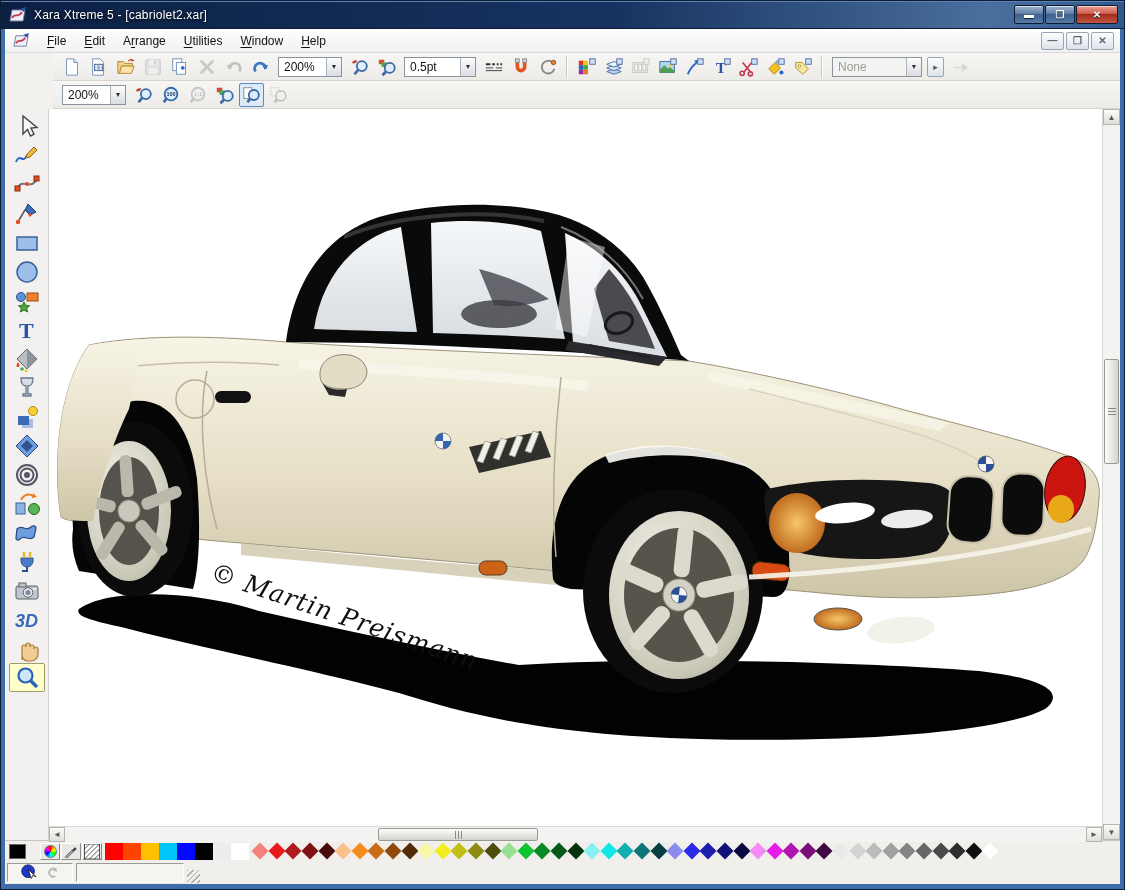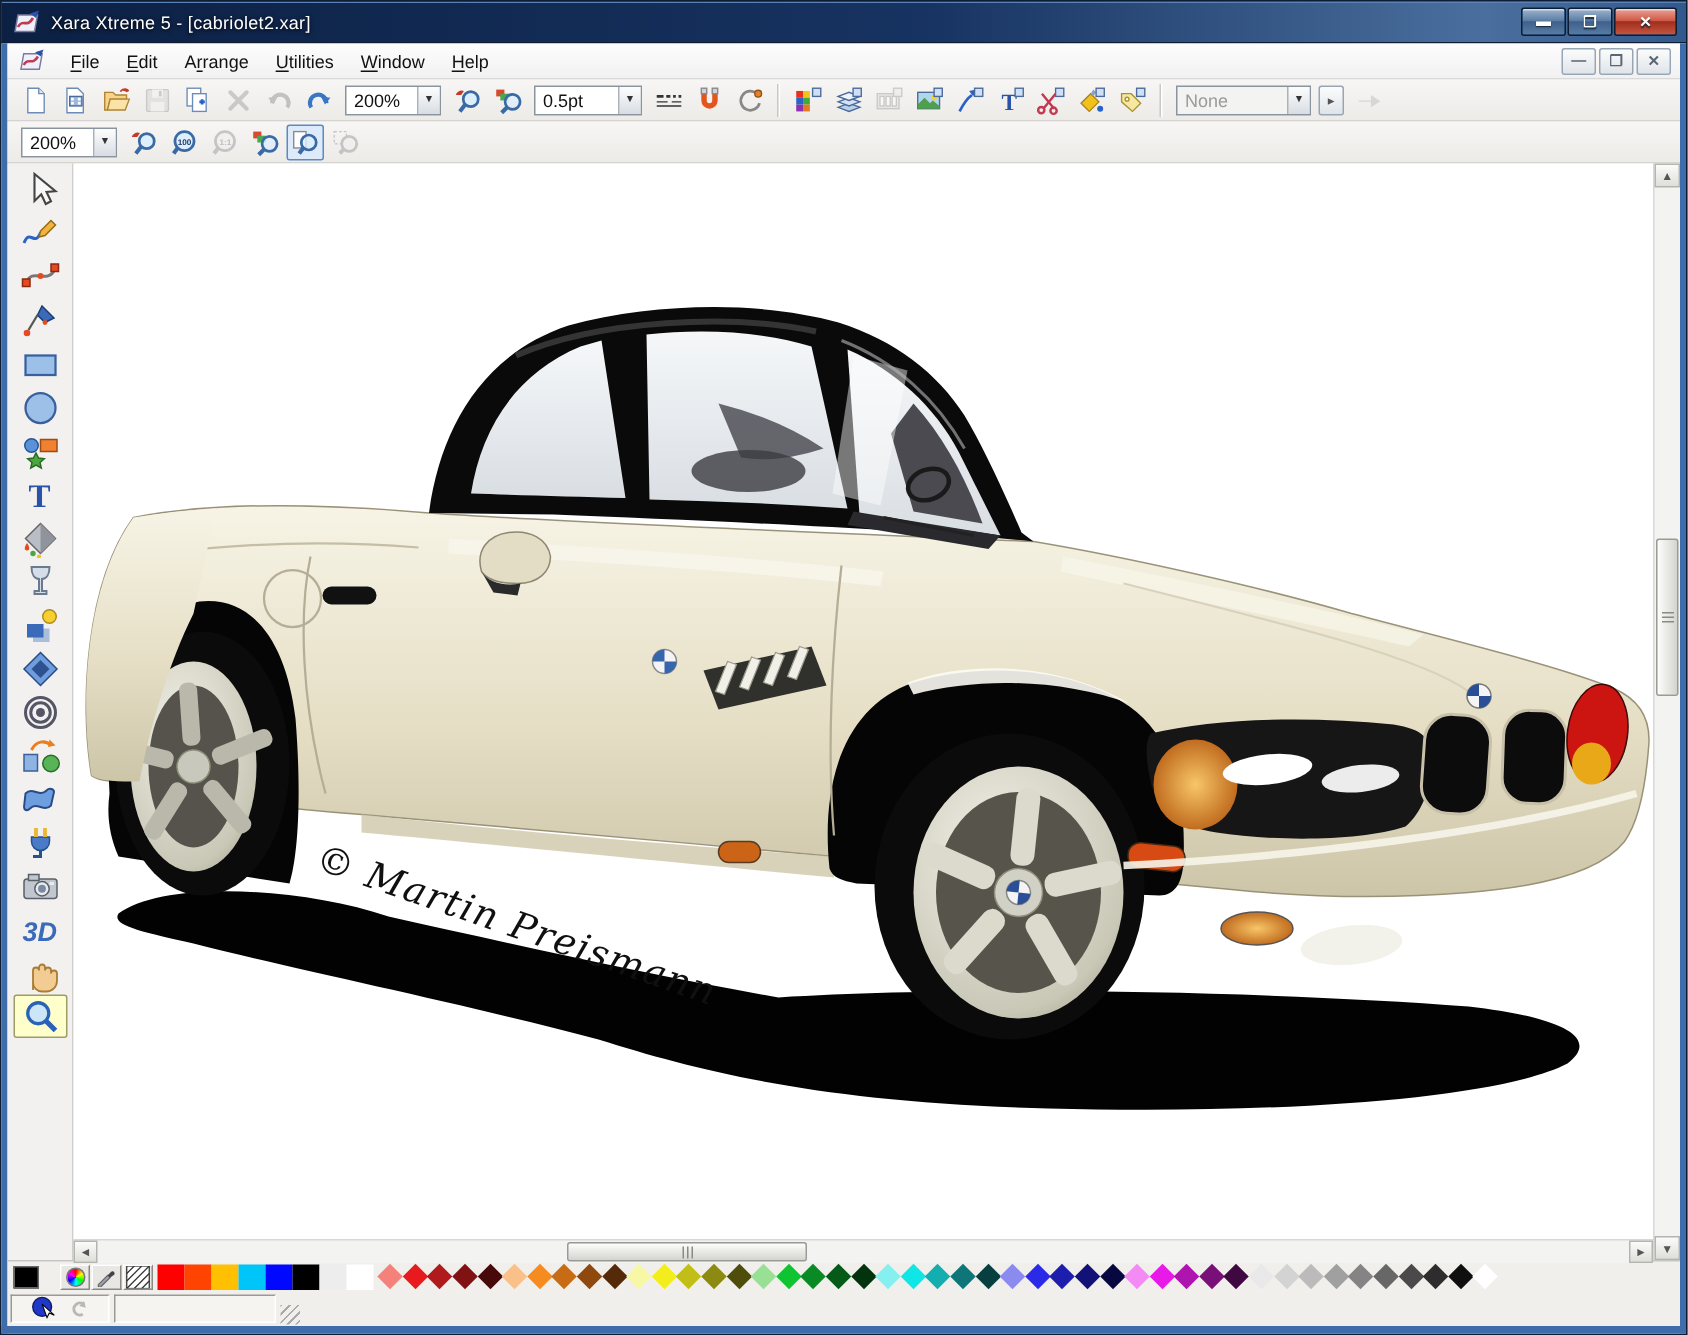--- a/index.html
+++ b/index.html
@@ -26,21 +26,21 @@
   
   .menubar { height:24px; flex:0 0 24px; background:linear-gradient(180deg,#fdfdfd,#f1f1f1); border-bottom:1px solid #d9d9d9; display:flex; align-items:center; padding:0 4px; }
   .menubar .app-icon { width:17px; height:17px; margin:0 8px 0 4px; }
   .menu-item { font-size:12px; color:#111; padding:3px 9px; cursor:default; }
   .menu-item u { text-underline-offset:2px; }
   .mdi-btns { margin-left:auto; display:flex; gap:2px; margin-right:2px; }
   .mdi-btn { width:23px; height:18px; border:1px solid #97a5b5; border-radius:2px; background:linear-gradient(180deg,#fcfcfc,#dfe4ea);
     color:#5a6675; font-size:10px; font-weight:bold; display:flex; align-items:center; justify-content:center; }
 
   
-  .toolbar { background:linear-gradient(180deg,#f7f6f4,#ecebe8); border-bottom:1px solid #d5d4d0; display:flex; align-items:center; padding:0 6px; gap:2px; }
+  .toolbar { background:linear-gradient(180deg,#f7f6f4,#ecebe8); border-bottom:1px solid #d5d4d0; display:flex; align-items:center; padding:0 6px; gap:2px;margin-left:48px; }
   #tb-main { height:28px; flex:0 0 28px; }
   #tb-zoom { height:28px; flex:0 0 28px; }
   .tb-btn { width:25px; height:24px; display:flex; align-items:center; justify-content:center; border:1px solid transparent; border-radius:2px; }
   .tb-btn.disabled { filter:grayscale(1) opacity(.5); }
   .tb-btn.active { background:#ddeafa; border-color:#5a8ac0; }
   .tb-sep { width:2px; height:22px; border-left:1px solid #c9c8c4; border-right:1px solid #ffffff; margin:0 4px; }
   .icon { display:flex; }
   .combo { height:20px; background:#fff; border:1px solid #89949f; display:flex; align-items:center; margin:0 3px; }
   .combo-val { flex:1; font-size:12px; padding-left:5px; color:#111; }
   .combo-dis { background:#f3f3f1; }

